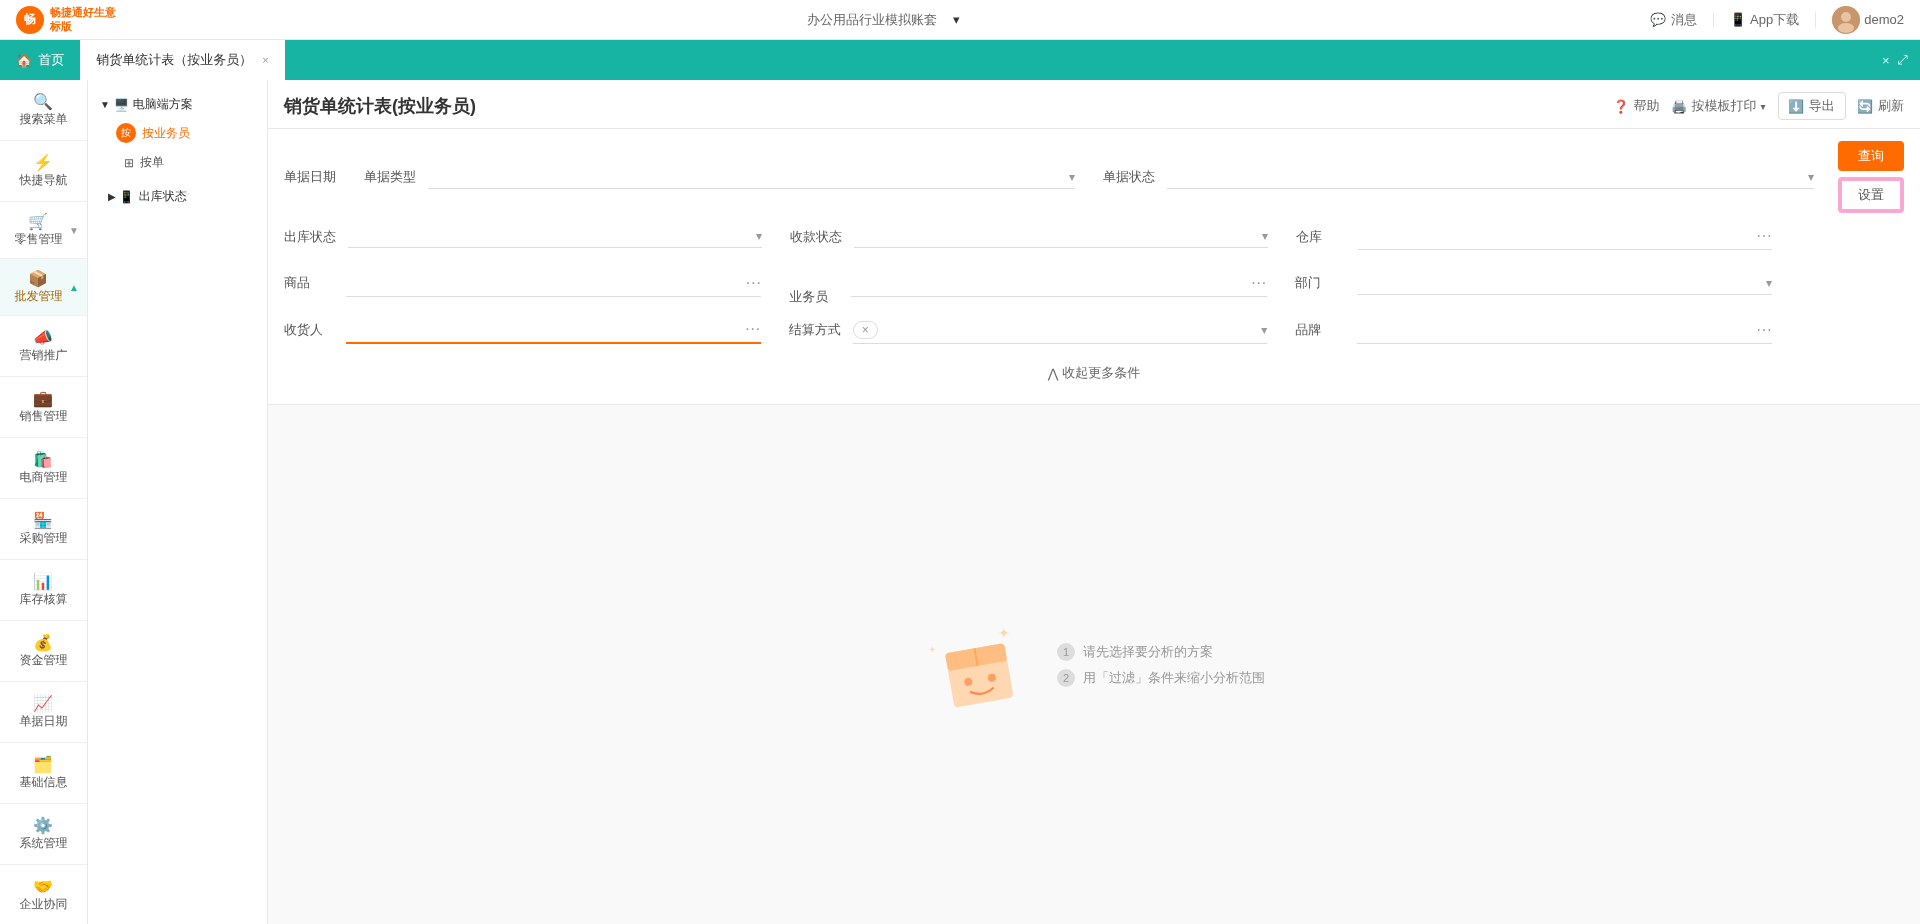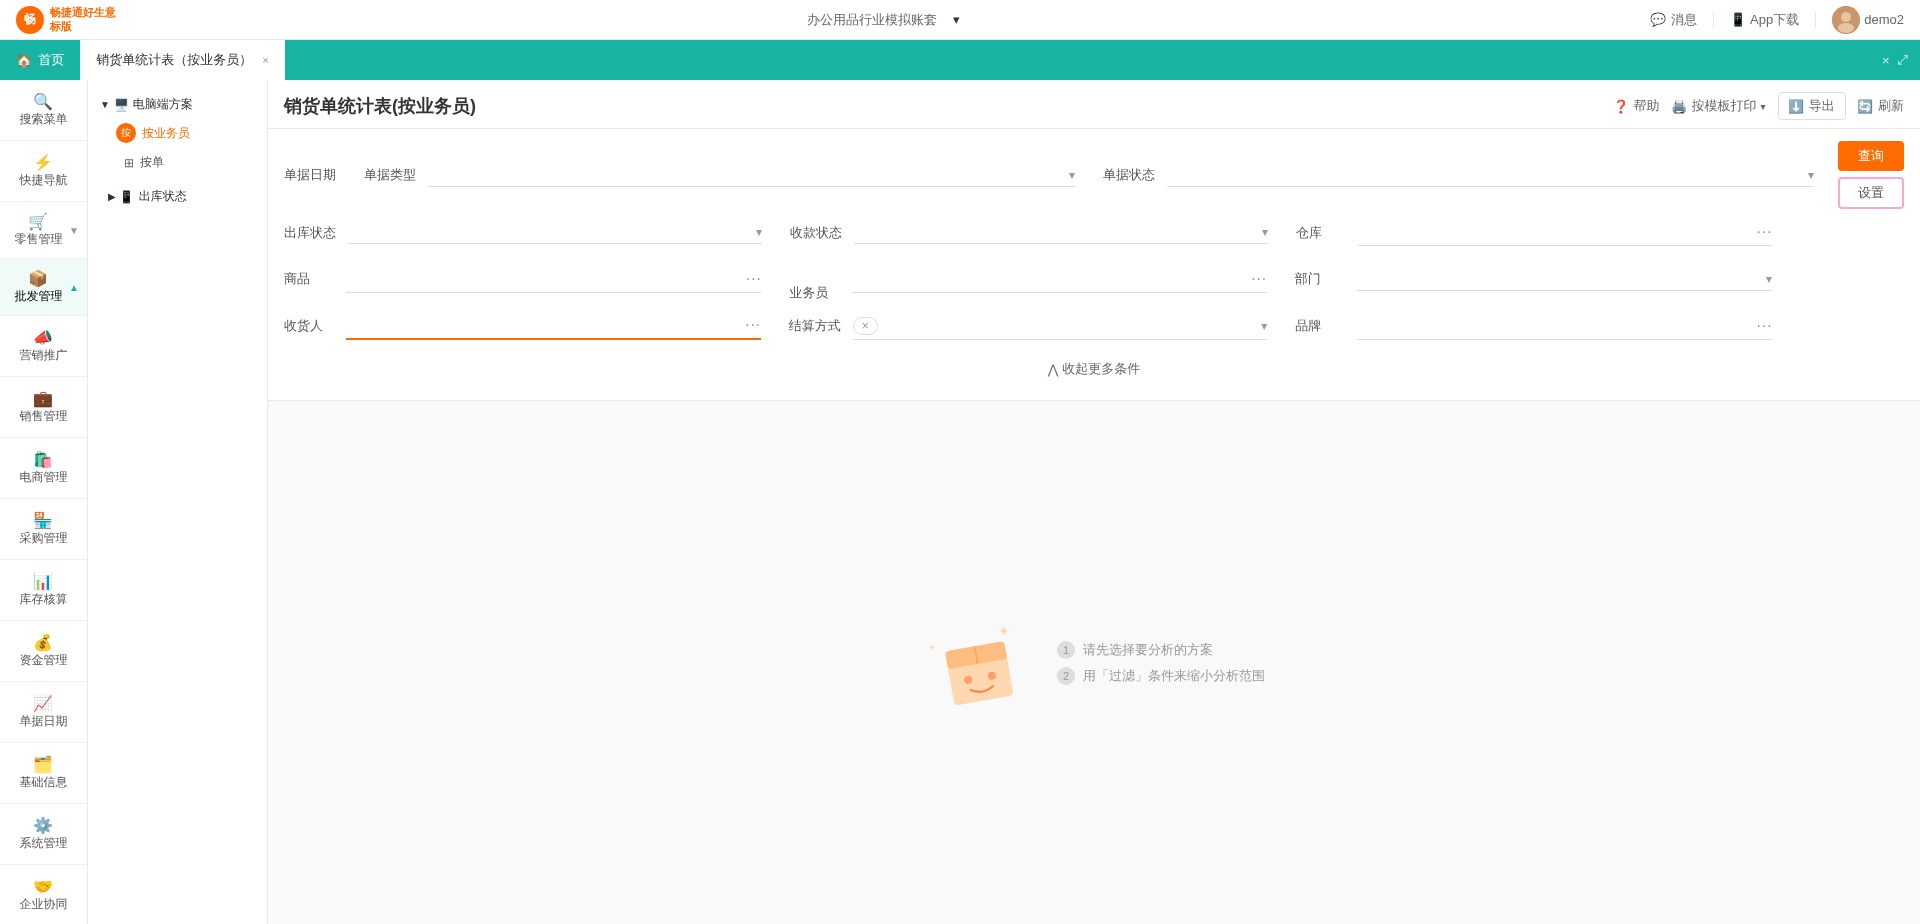--- a/index.html
+++ b/index.html
@@ -133,21 +133,21 @@
     .date-filter { display: flex; align-items: center; gap: 4px; }
     .date-btn { padding: 2px 8px; border-radius: 3px; font-size: 12px; cursor: pointer; color: #555; border: none; background: transparent; }
     .date-btn.active { background: #ff6b00; color: #fff; border-radius: 10px; }
     .date-range { font-size: 12px; color: #999; margin-left: 4px; }
     .filter-tag { display: flex; align-items: center; gap: 3px; border: 1px solid #ddd; border-radius: 12px; padding: 1px 8px; font-size: 12px; cursor: pointer; }
     .collapse-btn { display: flex; align-items: center; justify-content: center; padding: 6px 16px; cursor: pointer; color: #666; font-size: 13px; gap: 4px; margin: 4px auto; }
 
     
     .query-btns { display: flex; flex-direction: column; gap: 6px; margin-left: 12px; }
     .btn-query { background: #ff6b00; color: #fff; border: none; border-radius: 4px; padding: 6px 20px; font-size: 13px; cursor: pointer; white-space: nowrap; }
-    .btn-setting { background: #fff; color: #555; border: 2px solid #f9a8d4; border-radius: 4px; padding: 5px 16px; font-size: 13px; cursor: pointer; white-space: nowrap; }
+    .btn-setting { background: #fff; color: #555; border: 4px solid #f9a8d4; border-radius: 4px; padding: 5px 16px; font-size: 13px; cursor: pointer; white-space: nowrap; }
 
     
     .empty-state {
       flex: 1;
       display: flex;
       align-items: center;
       justify-content: center;
       background: #f9f9f9;
       gap: 24px;
     }
@@ -227,21 +227,21 @@
     <div class="sidebar-item" style="display:flex; align-items:center; justify-content:space-between; padding: 10px 8px;">
       <div style="display:flex;flex-direction:column;align-items:center;flex:1;">
         <div style="font-size:16px;">🛒</div>
         <div>零售管理</div>
       </div>
       <span style="font-size:10px;color:#999;">▼</span>
     </div>
     <div class="sidebar-item" style="display:flex; align-items:center; justify-content:space-between; padding: 10px 8px; background:#f0faf9;">
       <div style="display:flex;flex-direction:column;align-items:center;flex:1;">
         <div style="font-size:16px;">📦</div>
-        <div style="color:#000000;">批发管理</div>
+        <div style="color:#a16207;">批发管理</div>
       </div>
       <span style="font-size:10px;color:#17b3a3;">▲</span>
     </div>
     <div class="sidebar-item">
       <div style="font-size:16px;">📣</div>
       <div>营销推广</div>
     </div>
     <div class="sidebar-item">
       <div style="font-size:16px;">💼</div>
       <div>销售管理</div>

